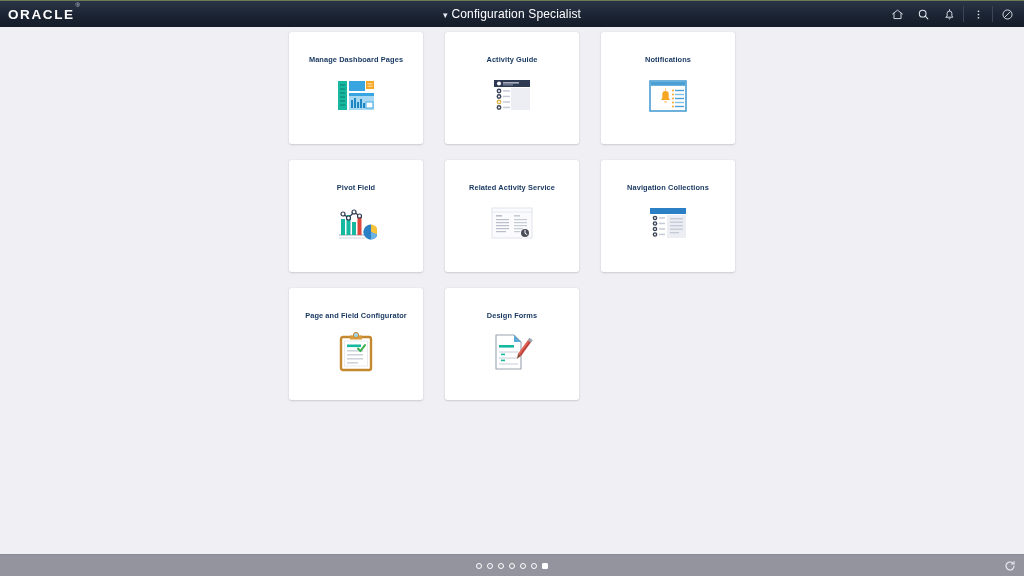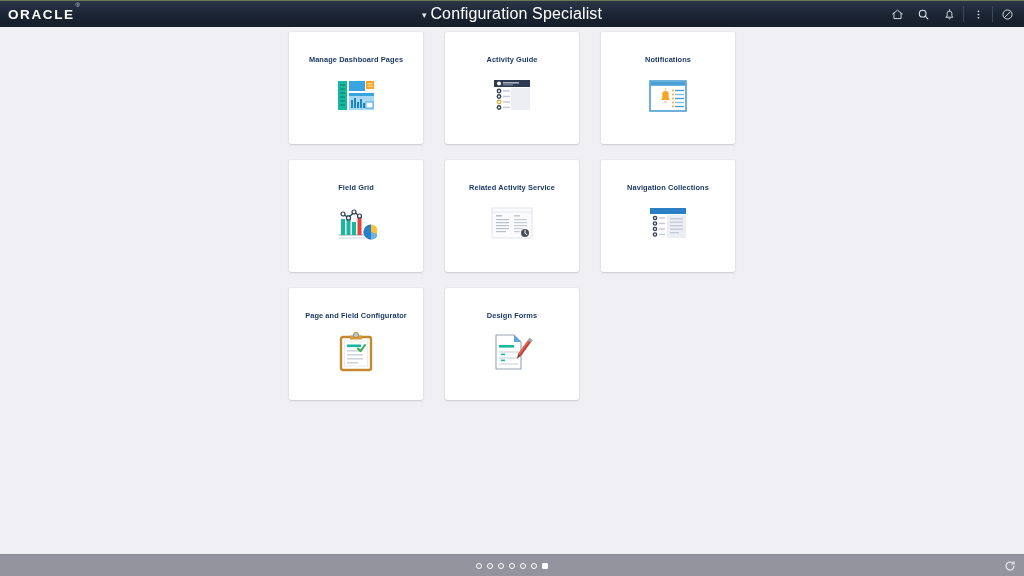--- a/index.html
+++ b/index.html
@@ -44,21 +44,21 @@
     position: absolute; left: 0; right: 0;
     display: flex; align-items: center; justify-content: center;
     gap: 4px; pointer-events: none;
   }
   .header-center > * { pointer-events: auto; }
   .hc-caret {
     color: #e6eaf0; font-size: 9px; line-height: 1;
     transform: translateY(1px);
   }
   .hc-title {
-    color: #ffffff; font-size: 16px; letter-spacing: .15px;
+    color: #ffffff; font-size: 12px; letter-spacing: .15px;
   }
 
   .header-icons {
     position: absolute; right: 4px; top: 0; bottom: 0;
     display: flex; align-items: center;
   }
   .hicon {
     width: 26px; height: 27px;
     display: flex; align-items: center; justify-content: center;
     color: #dfe5ec;
@@ -269,21 +269,21 @@
               <circle cx="25" cy="23.5" r="1" fill="#f5a623"></circle>
                 <rect x="27" y="22.8" width="9" height="1.4" fill="#7fbfe4"></rect>
               <circle cx="25" cy="27.5" r="1" fill="#f5a623"></circle>
                 <rect x="27" y="26.8" width="9" height="1.4" fill="#4a9fd4"></rect>
             </g>
           </svg>
         </div>
       </div>
 
       <div class="tile">
-        <div class="tile-title">Field Grid</div>
+        <div class="tile-title">Pivot Field</div>
         <div class="tile-icon">
           <svg width="42" height="38" viewBox="0 0 42 38">
             <line x1="4" y1="30" x2="30" y2="30" stroke="#9aa4b2" stroke-width="1"></line>
             <line x1="4" y1="33" x2="30" y2="33" stroke="#c3cad4" stroke-width="0.8"></line>
             <g>
               <rect x="6" y="14" width="4" height="16" fill="#16b8a0"></rect>
               <rect x="11.5" y="10" width="4" height="20" fill="#16b8a0"></rect>
               <rect x="17" y="17" width="4" height="13" fill="#16b8a0"></rect>
               <rect x="22.5" y="12" width="4" height="18" fill="#e0453a"></rect>
             </g>

